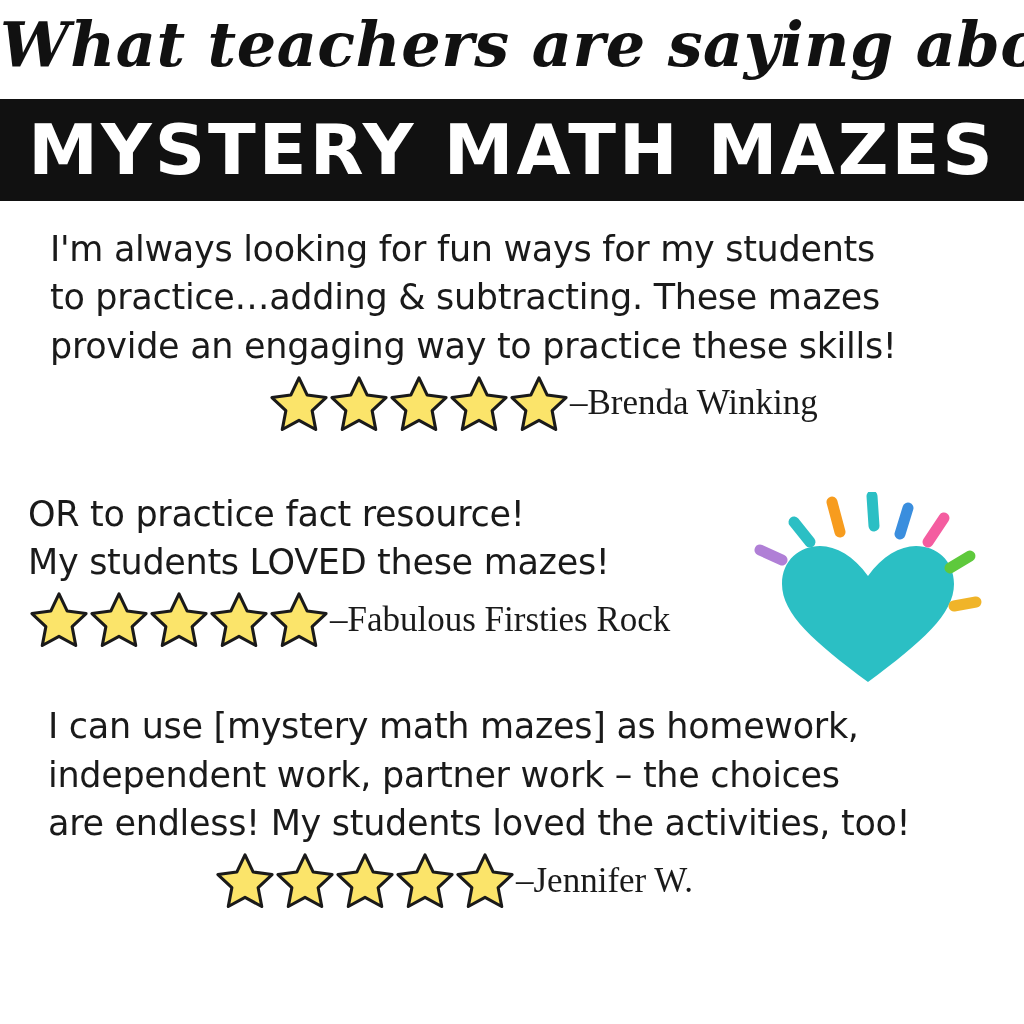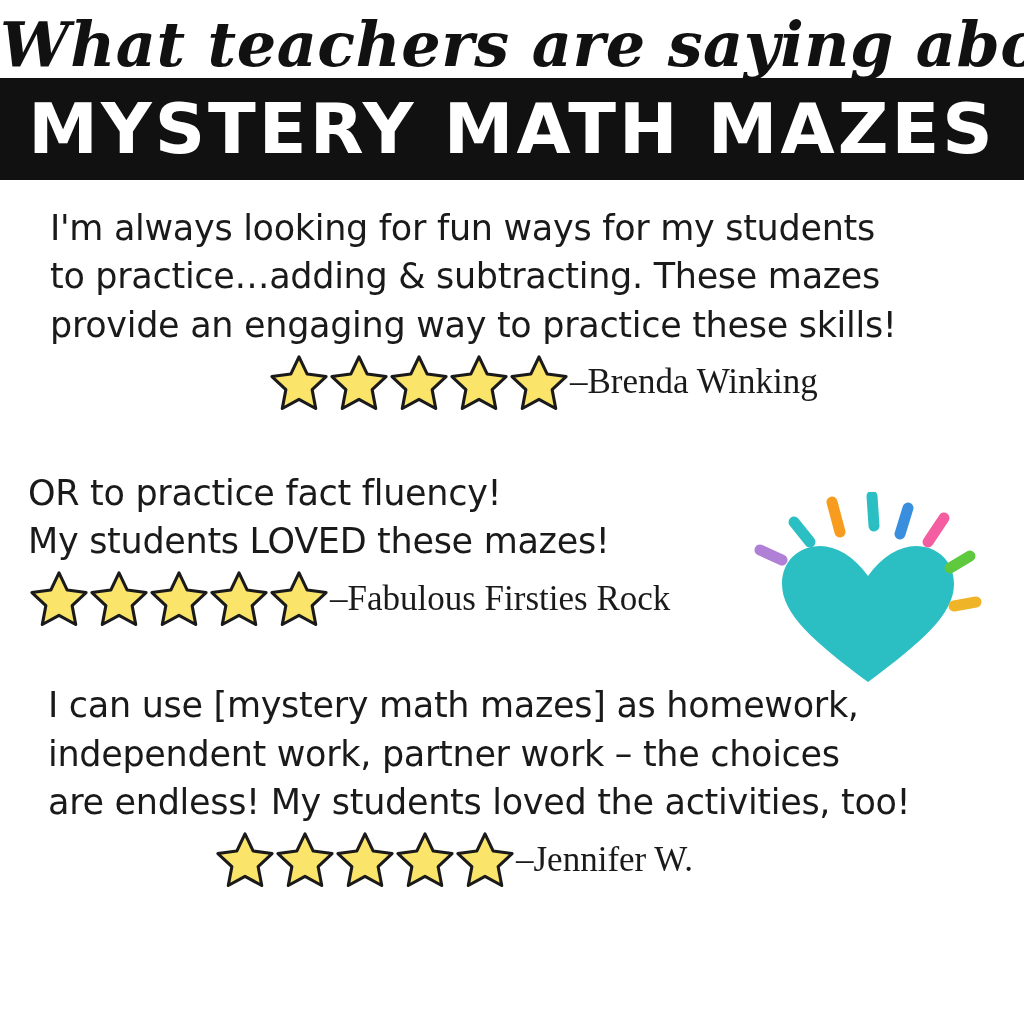--- a/index.html
+++ b/index.html
@@ -27,21 +27,21 @@
     font-style: italic;
     font-weight: bold;
     font-size: 62px;
     line-height: 1.0;
     color: #111111;
     padding-top: 14px;
     letter-spacing: 0.5px;
     white-space: nowrap;
   }
   .header-bar {
-    margin-top: 2px;
+    margin-top: 23px;
     background: #111111;
     height: 102px;
     display: flex;
     align-items: center;
     justify-content: center;
   }
   .header-bar-text {
     color: #ffffff;
     font-family: "DejaVu Sans", sans-serif;
     font-weight: bold;
@@ -145,21 +145,21 @@
           <svg class="star" viewBox="0 0 64 60">
               <path d="M32 4 L40.5 21.8 L60 24.4 L45.6 38 L49.3 57.4 L32 48 L14.7 57.4 L18.4 38 L4 24.4 L23.5 21.8 Z" fill="#fbe46a" stroke="#1a1a1a" stroke-width="3.2" stroke-linejoin="round"></path>
             </svg>
         </div>
         <div class="attrib">–Brenda Winking</div>
       </div>
     </div>
 
     <div class="testimonial t2">
       <div class="quote">
-        <span class="quote-line">OR to practice fact fluency!</span>
+        <span class="quote-line">OR to practice fact resource!</span>
         <span class="quote-line">My students LOVED these mazes!</span>
       </div>
       <div class="rating-row indent-left">
         <div class="stars">
           <svg class="star" viewBox="0 0 64 60">
               <path d="M32 4 L40.5 21.8 L60 24.4 L45.6 38 L49.3 57.4 L32 48 L14.7 57.4 L18.4 38 L4 24.4 L23.5 21.8 Z" fill="#fbe46a" stroke="#1a1a1a" stroke-width="3.2" stroke-linejoin="round"></path>
             </svg>
           <svg class="star" viewBox="0 0 64 60">
               <path d="M32 4 L40.5 21.8 L60 24.4 L45.6 38 L49.3 57.4 L32 48 L14.7 57.4 L18.4 38 L4 24.4 L23.5 21.8 Z" fill="#fbe46a" stroke="#1a1a1a" stroke-width="3.2" stroke-linejoin="round"></path>
             </svg>

